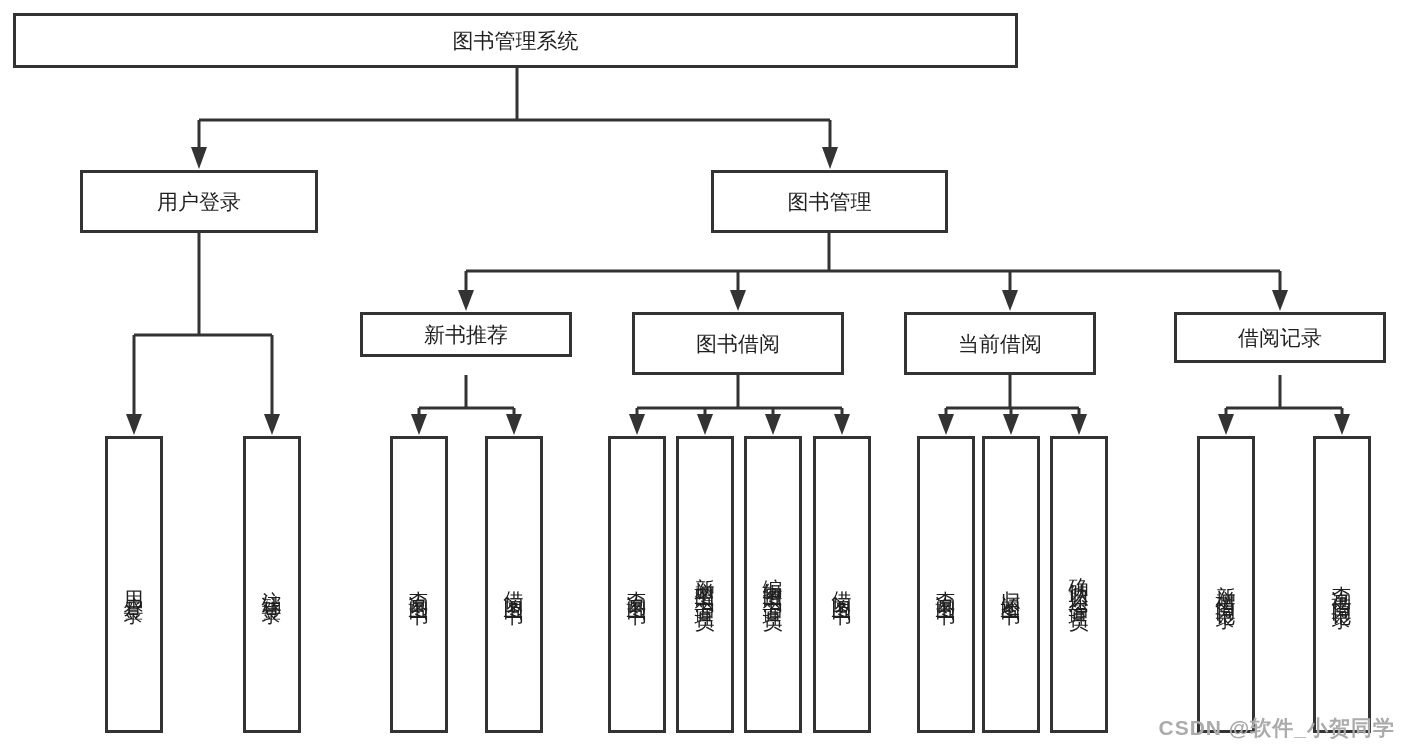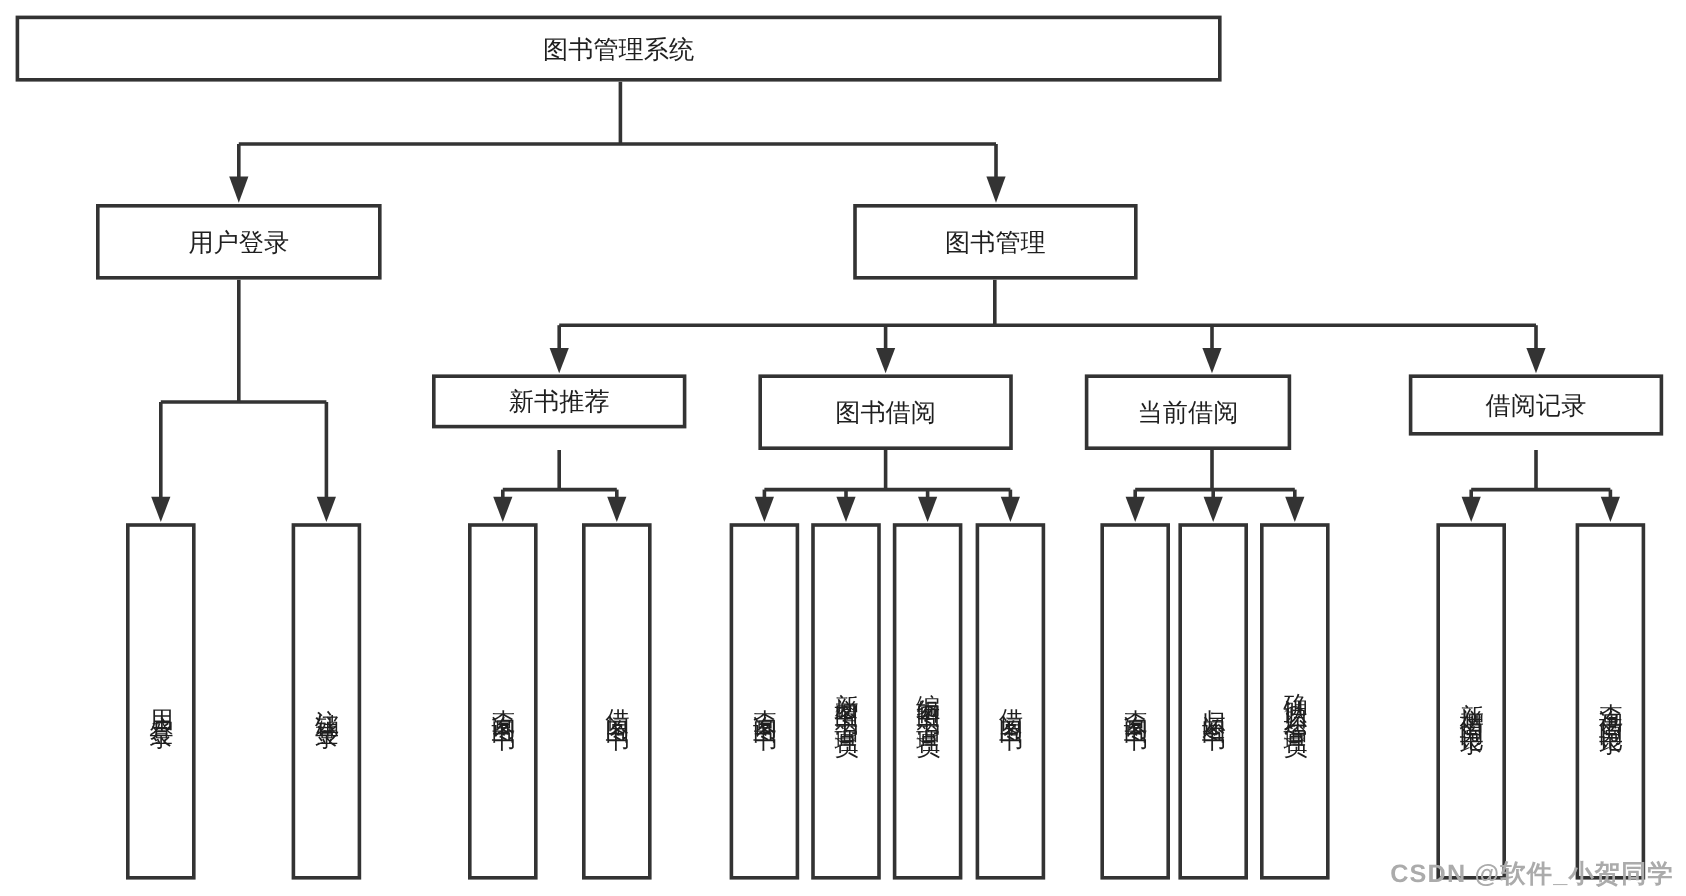--- a/index.html
+++ b/index.html
@@ -135,21 +135,21 @@
   <div class="node h" style="left:711px; top:170px; width:237px; height:63px;">
     <span>图书管理</span>
   </div>
 
   <div class="node h" style="left:360px; top:312px; width:212px; height:45px;">
     <span>新书推荐</span>
   </div>
   <div class="node h" style="left:632px; top:312px; width:212px; height:63px;">
     <span>图书借阅</span>
   </div>
-  <div class="node h" style="left:904px; top:312px; width:172px; height:63px;">
+  <div class="node h" style="left:904px; top:312px; width:192px; height:63px;">
     <span>当前借阅</span>
   </div>
   <div class="node h" style="left:1174px; top:312px; width:212px; height:51px;">
     <span>借阅记录</span>
   </div>
 
   <div class="node v" style="left:105px;">
     <span>用户登录</span>
   </div>
   <div class="node v" style="left:243px;">

